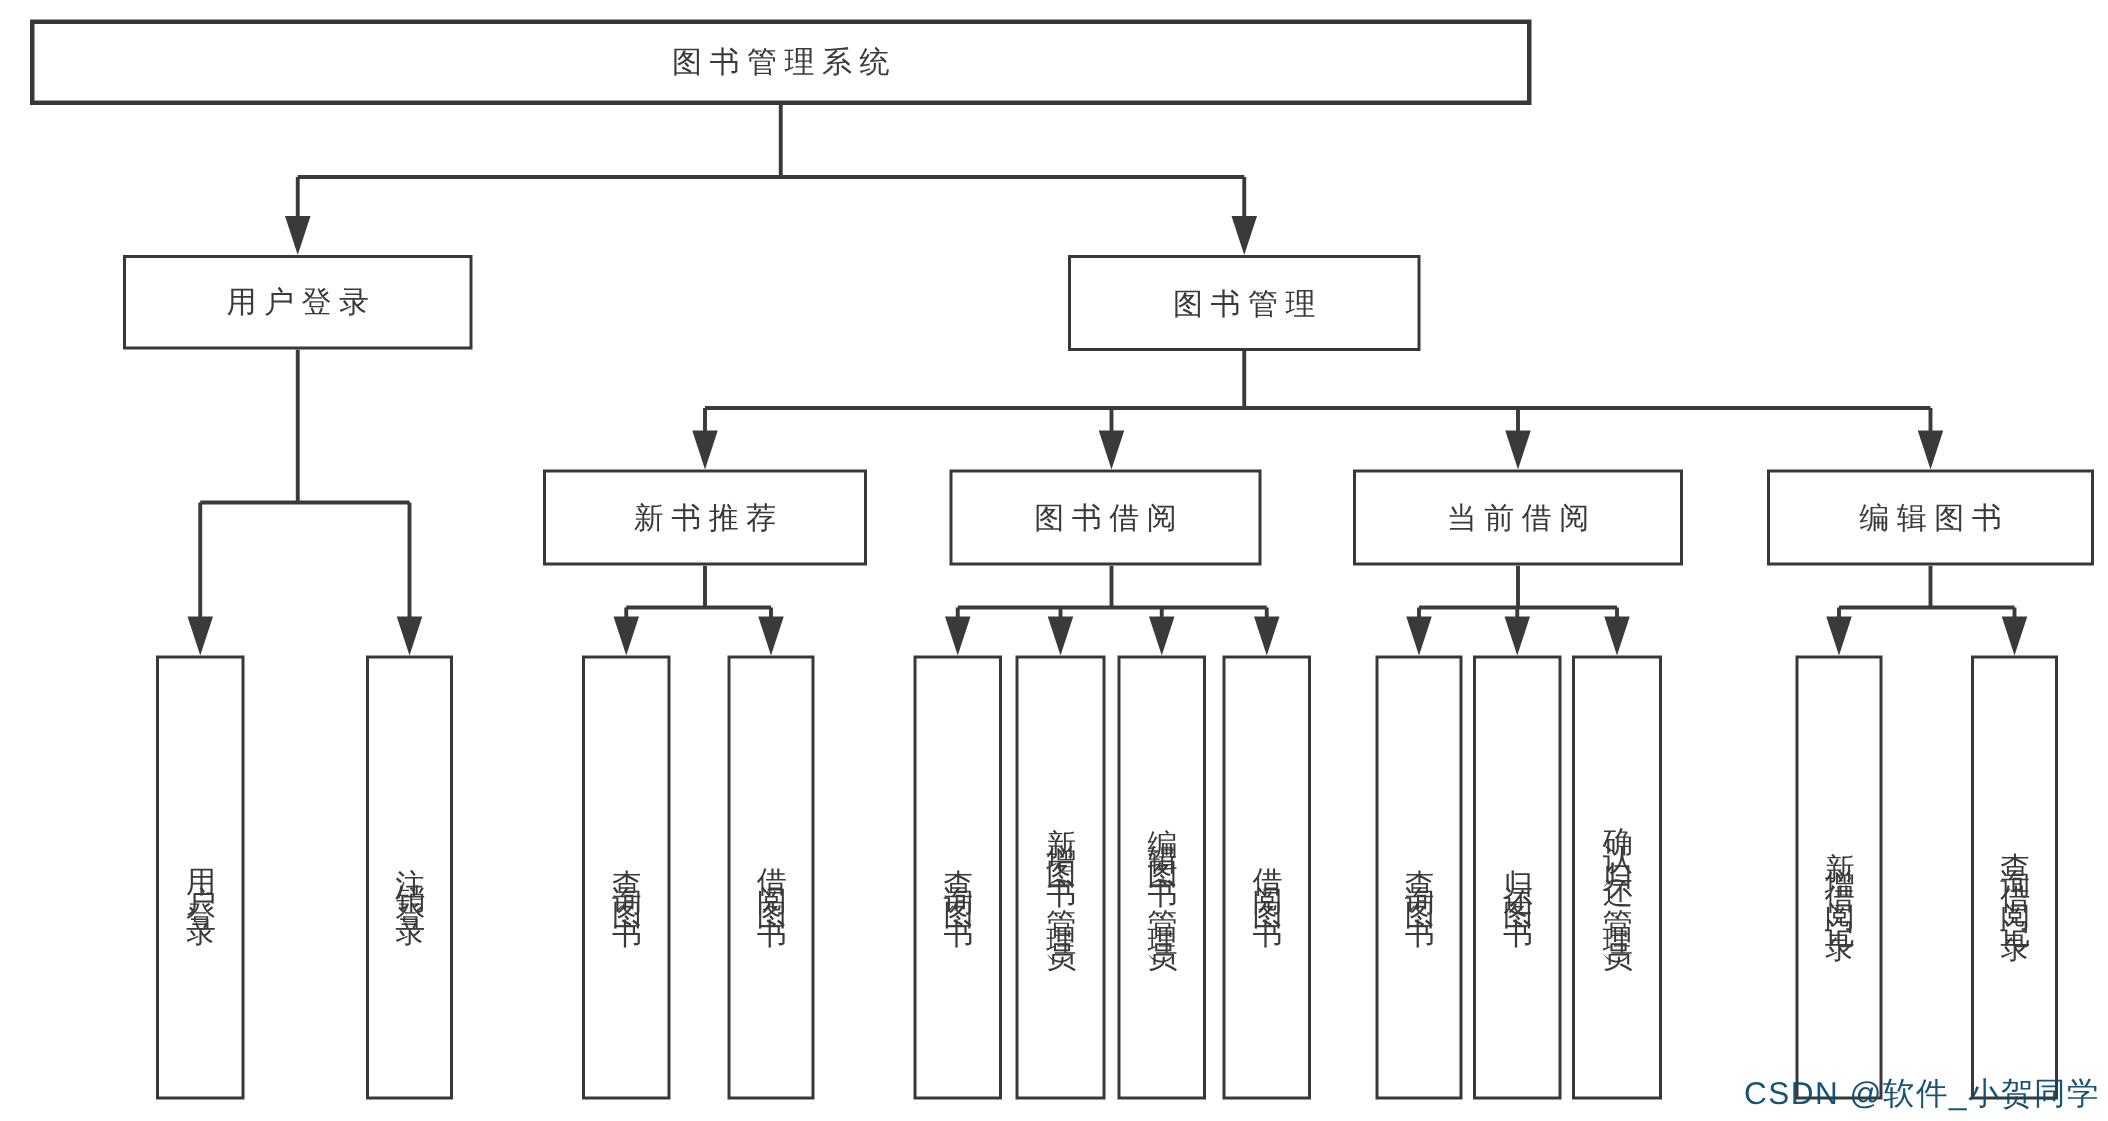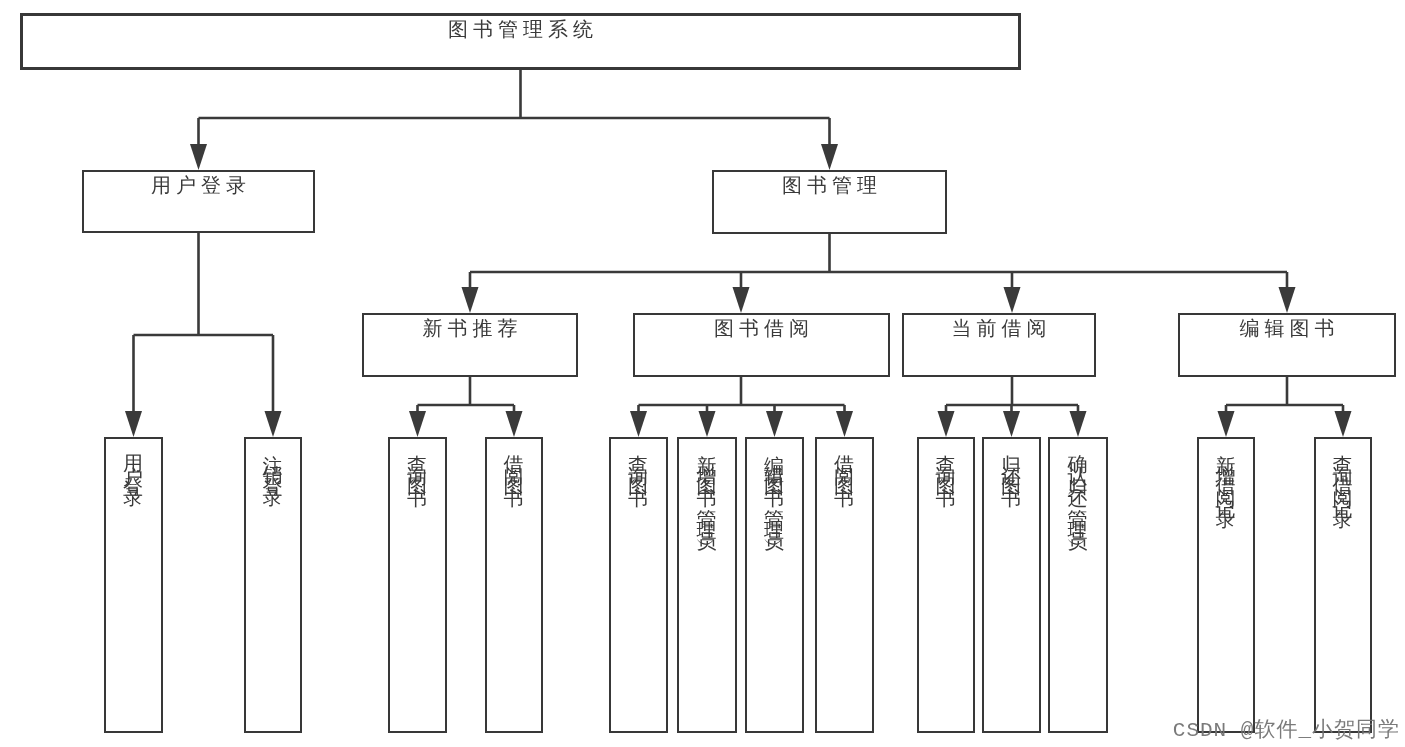--- a/index.html
+++ b/index.html
@@ -3,35 +3,35 @@
 <meta charset="utf-8">
 <style>
   html,body{margin:0;padding:0;background:#ffffff;}
   .stage{
     position:relative;width:1405px;height:747px;background:#ffffff;
     font-family:"Liberation Sans",sans-serif;color:#333333;overflow:hidden;
   }
   .connectors{position:absolute;left:0;top:0;width:1405px;height:747px;}
   .box{
     position:absolute;background:#ffffff;border:2.5px solid #383838;
-    box-sizing:border-box;display:flex;align-items:flex-start;justify-content:center;
+    box-sizing:border-box;display:flex;align-items:center;justify-content:center;
   }
   .root{border-width:3px;}
   .hlabel{
     font-size:20px;letter-spacing:5px;text-indent:5px;white-space:nowrap;color:#3a3a3a;
   }
   .lvl2,.lvl3{top:313px;height:64px;}
   .leaf{top:437px;height:296px;}
   .vtext{
     writing-mode:vertical-rl;text-orientation:mixed;
     font-size:20px;letter-spacing:11px;line-height:1;color:#3a3a3a;white-space:nowrap;
   }
   .watermark{
     position:absolute;top:715px;right:5px;z-index:5;
-    font-size:21px;letter-spacing:1px;color:#737373;opacity:.95;white-space:nowrap;font-family:Liberation Mono, monospace;
+    font-size:21px;letter-spacing:1px;color:#0c4a6e;opacity:.95;white-space:nowrap;
   }
 </style>
 </head>
 <body>
 
 <div class="stage">
 
   <svg class="connectors" viewBox="0 0 1405 747" xmlns="http://www.w3.org/2000/svg" aria-hidden="true">
     <path fill="none" stroke="#3a3a3a" stroke-width="2.6" d="
       M520.5 70 V118
@@ -77,24 +77,24 @@
   <div class="box" style="left:82px;top:170px;width:233px;height:63px">
     <span class="hlabel">用户登录</span>
   </div>
   <div class="box lvl3" style="left:362px;width:216px">
     <span class="hlabel">新书推荐</span>
   </div>
 
   <div class="box" style="left:712px;top:170px;width:235px;height:64px">
     <span class="hlabel">图书管理</span>
   </div>
-  <div class="box lvl3" style="left:633px;width:257px">
+  <div class="box lvl3" style="left:633px;width:208px">
     <span class="hlabel">图书借阅</span>
   </div>
-  <div class="box lvl3" style="left:902px;width:194px">
+  <div class="box lvl3" style="left:902px;width:220px">
     <span class="hlabel">当前借阅</span>
   </div>
   <div class="box lvl3" style="left:1178px;width:218px">
     <span class="hlabel">编辑图书</span>
   </div>
 
   <div class="box leaf" style="left:104px;width:59px">
     <span class="vtext">用户登录</span>
   </div>
   <div class="box leaf" style="left:244px;width:58px">

